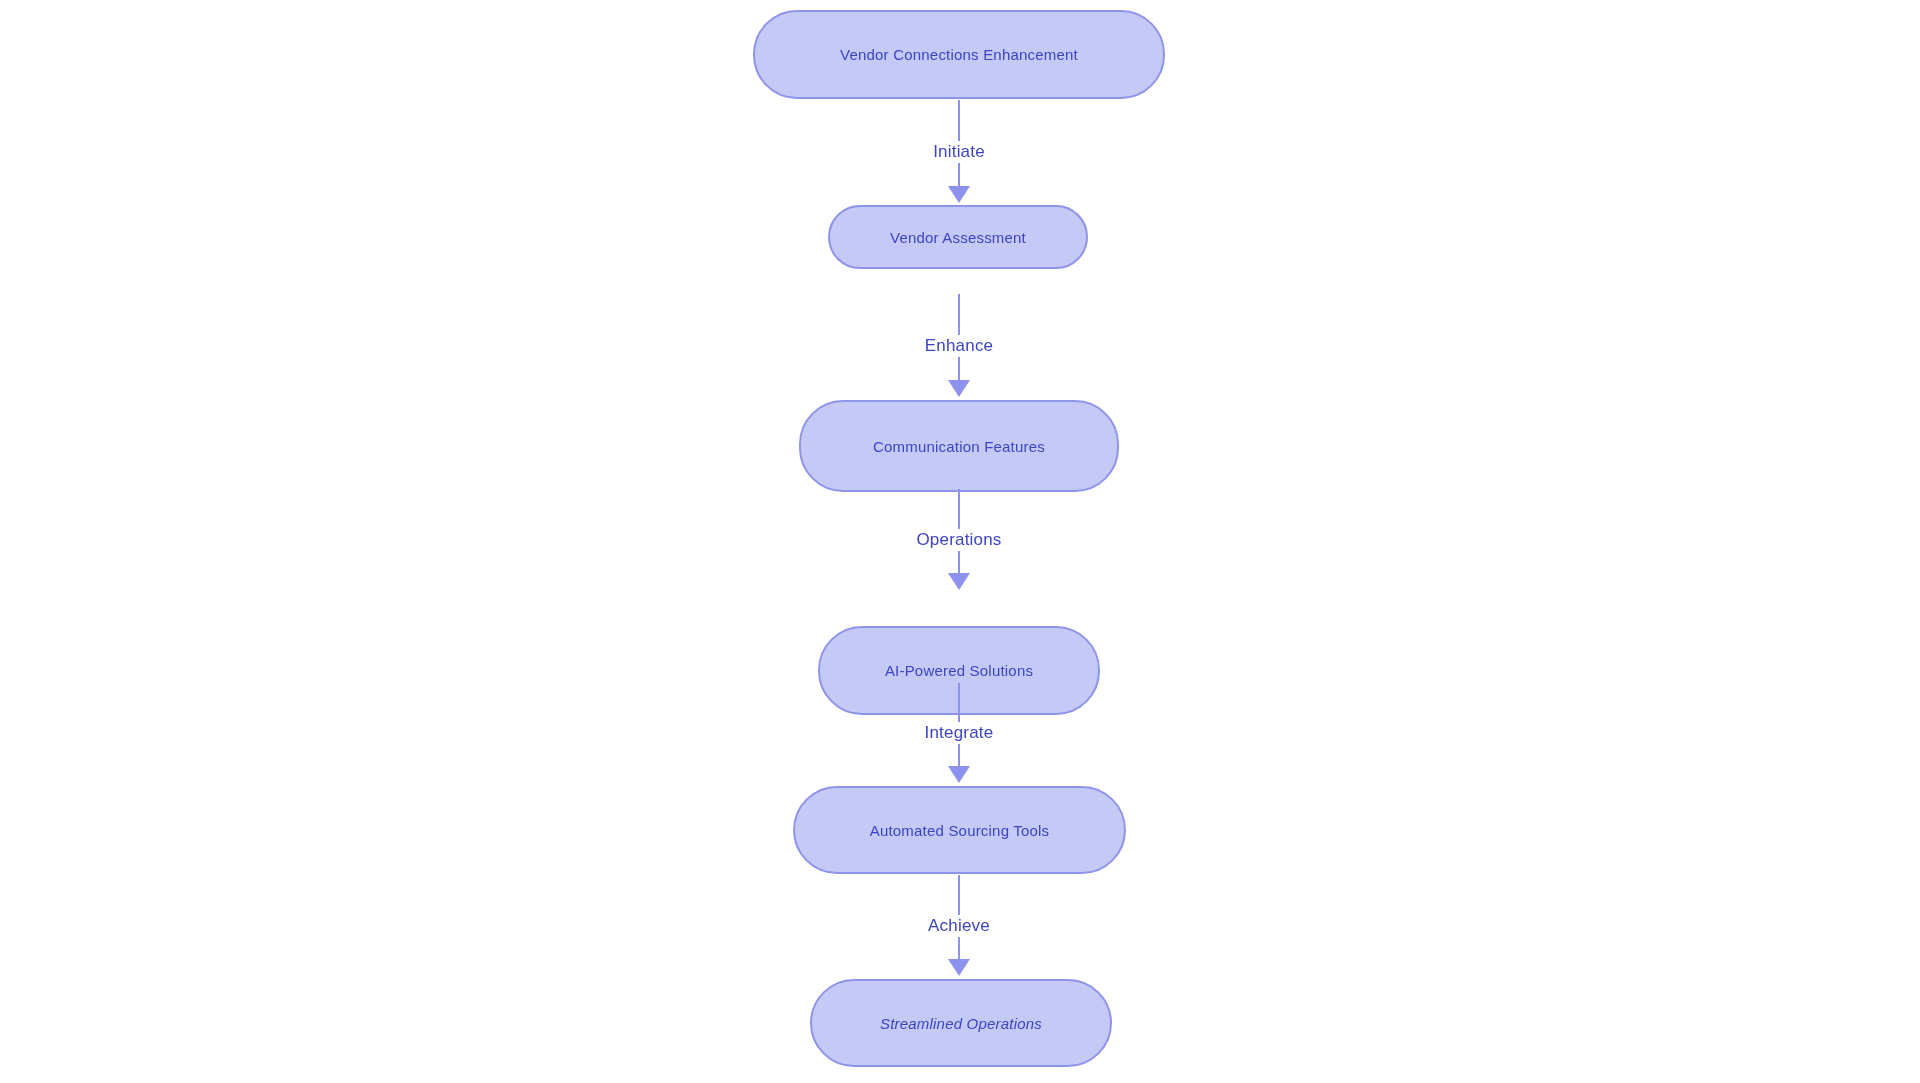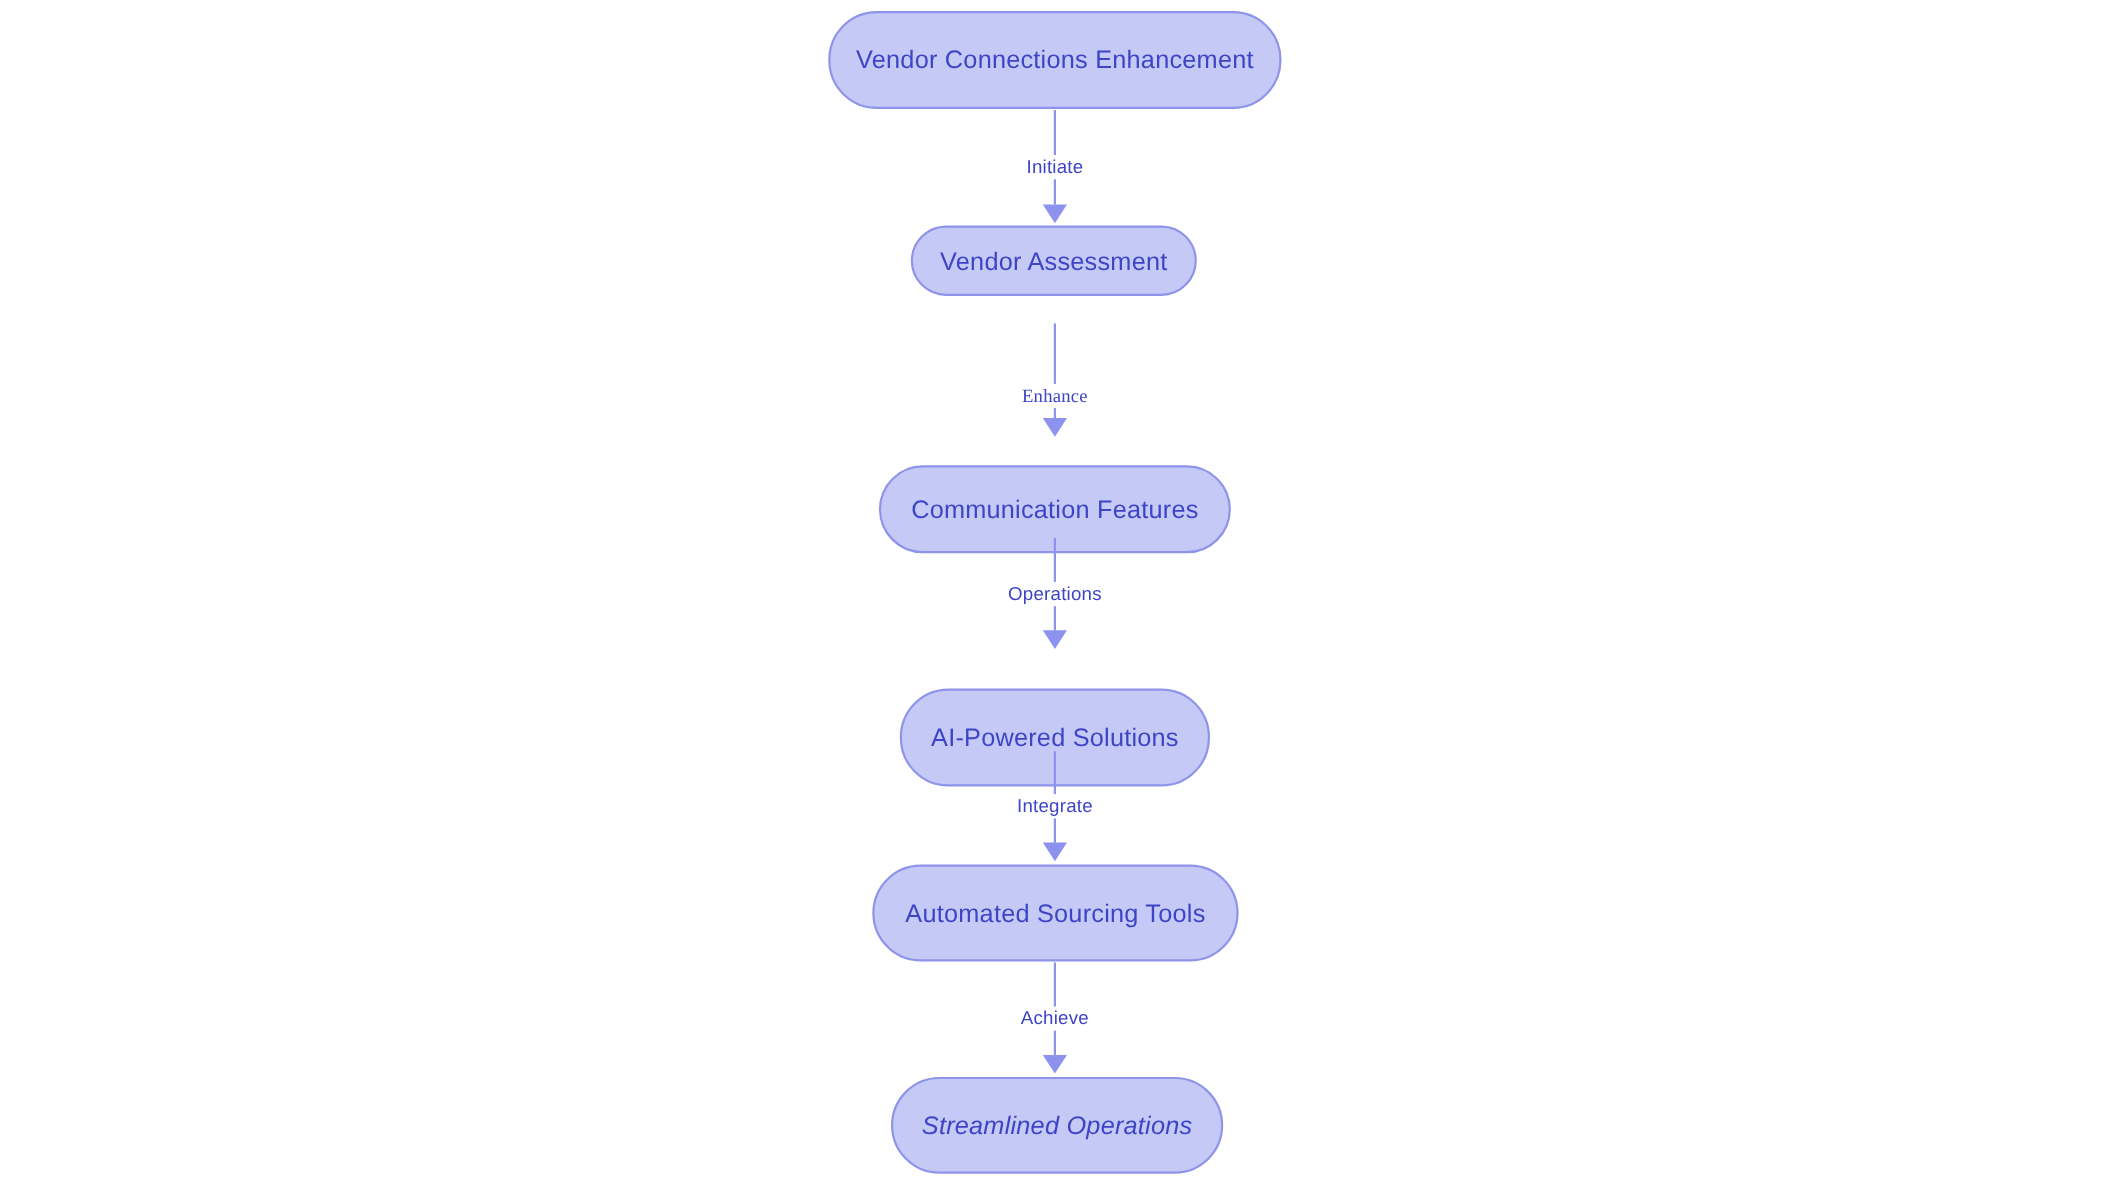--- a/index.html
+++ b/index.html
@@ -25,28 +25,28 @@
   }
   .node {
     position: absolute;
     display: flex;
     align-items: center;
     justify-content: center;
     background: var(--node-fill);
     border: 2px solid var(--node-border);
     border-radius: 44px;
     color: var(--node-text);
-    font-size: 23px;
+    font-size: 15px;
     letter-spacing: 0.2px;
     text-align: center;
     white-space: nowrap;
   }
   .n1 { left: 753px; top: 10px;  width: 412px; height: 89px; }
   .n2 { left: 828px; top: 205px; width: 260px; height: 64px; }
-  .n3 { left: 799px; top: 423px; width: 320px; height: 80px; }
+  .n3 { left: 799px; top: 400px; width: 320px; height: 92px; }
   .n4 { left: 818px; top: 626px; width: 282px; height: 89px; }
   .n5 { left: 793px; top: 786px; width: 333px; height: 88px; }
   .n6 { left: 810px; top: 979px; width: 302px; height: 88px; font-style: italic; }
 
   .edge-line {
     position: absolute;
     left: 958px;
     width: 2px;
     background: var(--edge-line);
   }
@@ -76,21 +76,21 @@
     left: 959px;
     transform: translate(-50%, -50%);
     background: var(--bg);
     padding: 1px 8px;
     color: var(--edge-label);
     font-size: 17px;
     letter-spacing: 0.2px;
     white-space: nowrap;
   }
   .e1 { top: 152px; }
-  .e2 { top: 360px; font-family: Liberation Serif, serif; }
+  .e2 { top: 346px; }
   .e3 { top: 540px; }
   .e4 { top: 733px; }
   .e5 { top: 926px; }
 </style>
 </head>
 <body>
 
 <div class="stage">
 
   <div class="node n1">Vendor Connections Enhancement</div>

